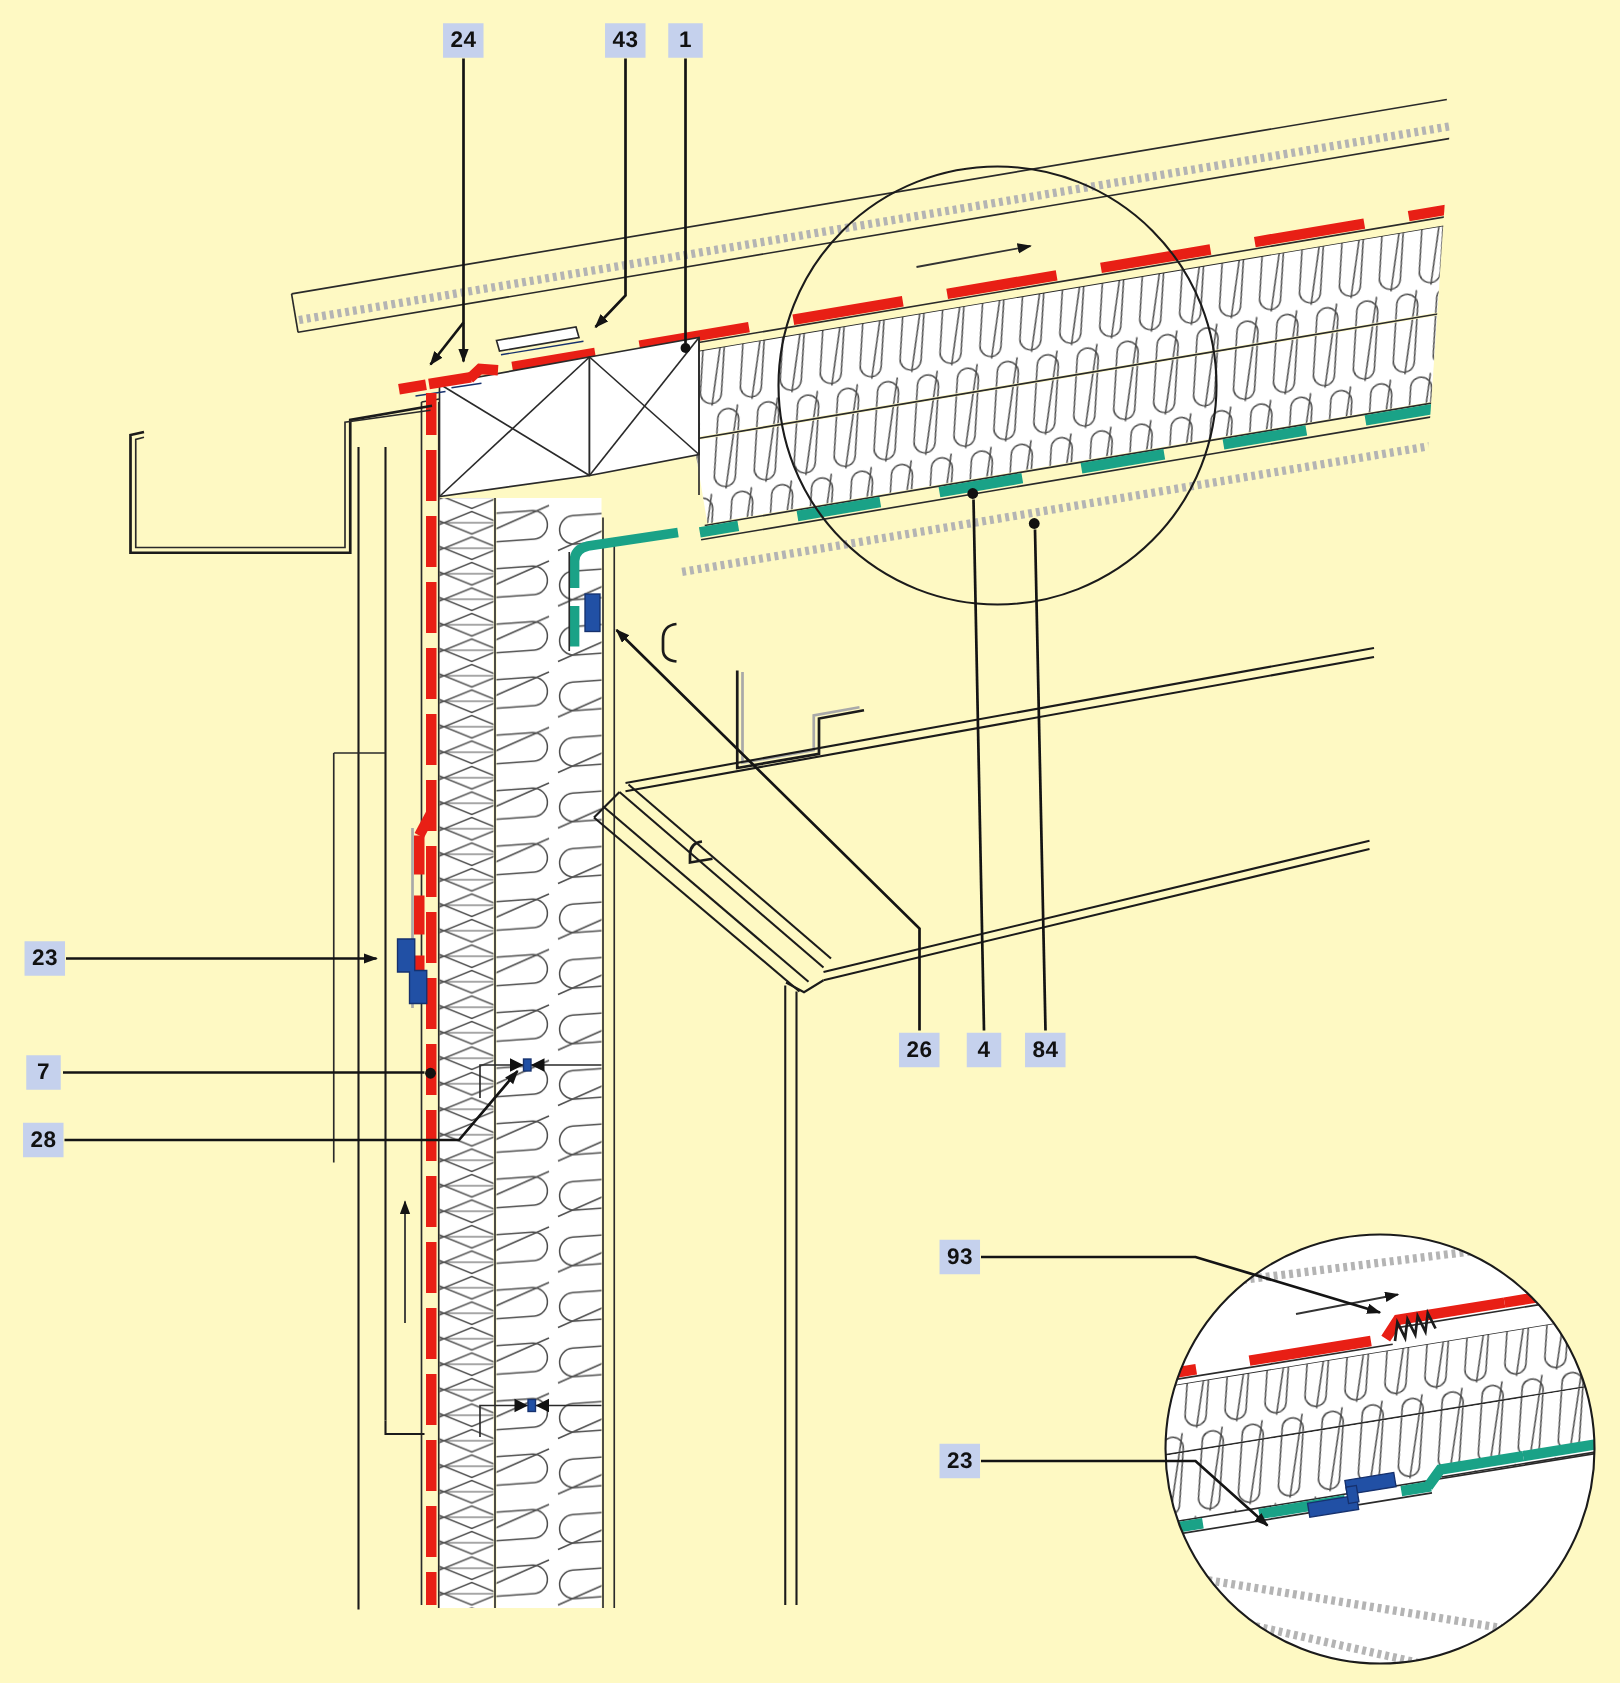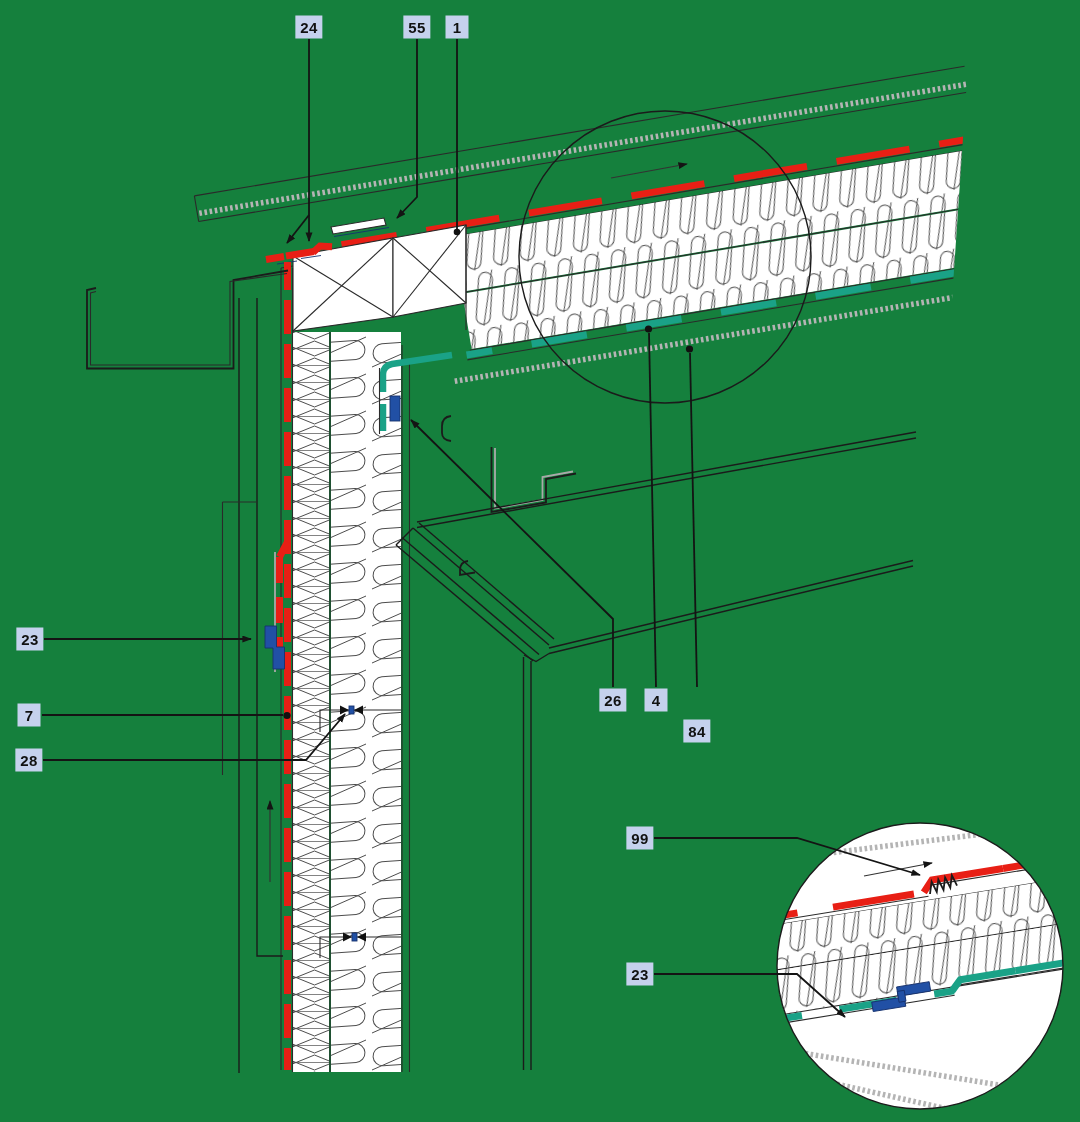--- a/index.html
+++ b/index.html
@@ -1,16 +1,16 @@
 <!DOCTYPE html>
 <html style="--membrane-red: #e81f15; --membrane-teal: #1aa287; --tape-blue: #2150a5; --callout-bg: #c5d1ed; --line-black: #1b1b1b; --stipple-gray: #b4b4b4;"><head>
 <meta charset="utf-8">
 <style>
   html,body{margin:0;padding:0;background:#fff;}
-  .stage{position:relative;width:1080px;height:1122px;background:#15803d;overflow:hidden;
+  .stage{position:relative;width:1080px;height:1122px;background:#fef9c3;overflow:hidden;
          font-family:"Liberation Sans",sans-serif;}
   .stage svg{position:absolute;left:0;top:0;}
   .callout{position:absolute;background:var(--callout-bg,#c5d1ed);color:#111;
            font-weight:bold;font-size:15px;line-height:1;padding:4px 5px;min-width:13px;
            text-align:center;transform:translate(-50%,-50%);letter-spacing:.3px;}
   
   .ln   {stroke:#1b1b1b;fill:none;stroke-width:1.4;}
   .ln2  {stroke:#1b1b1b;fill:none;stroke-width:1.8;}
   .thin {stroke:#2a2a2a;fill:none;stroke-width:1.1;}
   .red  {stroke:var(--membrane-red,#e81f15);fill:none;}
@@ -242,24 +242,24 @@
     <path class="lead" d="M656,687 L649,333"></path>
         <circle class="dot" cx="648.5" cy="329" r="3.6"></circle>
     <path class="lead" d="M697,687 L690,353"></path>
         <circle class="dot" cx="689.5" cy="349" r="3.6"></circle>
     <path class="lead" d="M654,838 L797,838 L920,875" marker-end="url(#ah)"></path>
     <path class="lead" d="M654,974 L797,974 L845,1017" marker-end="url(#ah)"></path>
   </g>
 </svg>
 
 <div class="callout" style="left:309px;top:27px">24</div>
-<div class="callout" style="left:417px;top:27px">55</div>
+<div class="callout" style="left:417px;top:27px">43</div>
 <div class="callout" style="left:457px;top:27px">1</div>
 <div class="callout" style="left:30px;top:639px">23</div>
 <div class="callout" style="left:29px;top:715px">7</div>
 <div class="callout" style="left:29px;top:760px">28</div>
 <div class="callout" style="left:613px;top:700px">26</div>
 <div class="callout" style="left:656px;top:700px">4</div>
-<div class="callout" style="left:697px;top:731px">84</div>
-<div class="callout" style="left:640px;top:838px">99</div>
+<div class="callout" style="left:697px;top:700px">84</div>
+<div class="callout" style="left:640px;top:838px">93</div>
 <div class="callout" style="left:640px;top:974px">23</div>
 
 </div>
 
 </body></html>

